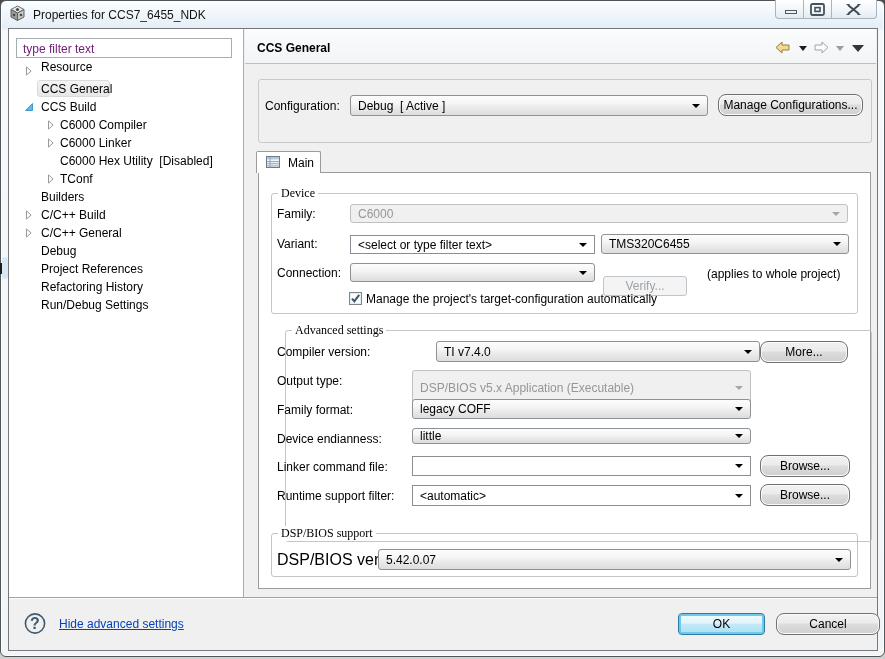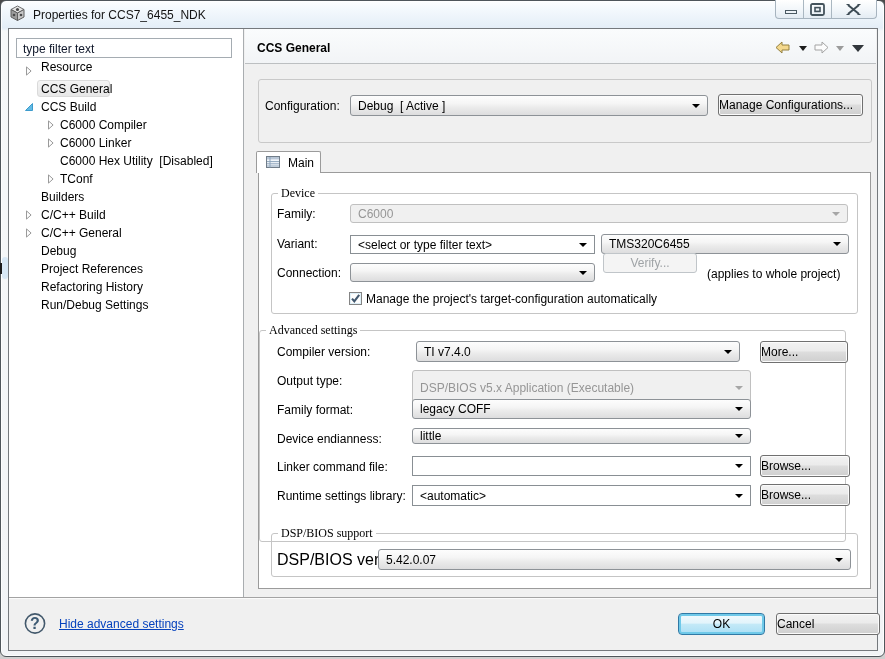--- a/index.html
+++ b/index.html
@@ -24,21 +24,21 @@
 #winbtns .wb:last-child { border-right:none; flex:1.6; }
 
 
 #dlg { position:absolute; left:8px; top:28px; width:870px; height:623px;
   border:1px solid #75797d; background:#f0f0f0; }
 
 
 #tree { position:absolute; left:9px; top:29px; width:234px; height:568px; background:#fff; }
 #treediv { position:absolute; left:243px; top:29px; width:1px; height:568px; background:#a9adb0; }
 #filter { position:absolute; left:16px; top:38px; width:216px; height:20px; border:1px solid #a5acb2; background:#fff; }
-#filter span { position:absolute; left:6px; top:3px; color:#0f172a; }
+#filter span { position:absolute; left:6px; top:3px; color:#701a75; }
 .ti { position:absolute; height:18px; line-height:18px; white-space:nowrap; }
 .tsel { position:absolute; left:37px; top:80px; width:73px; height:17px; border:1px solid #dadada; border-radius:3px;
   background:linear-gradient(180deg,#f4f4f4,#e7e7e7); }
 .tw { position:absolute; }
 
 
 #hdr { position:absolute; left:245px; top:29px; width:631px; height:35px;
   background:linear-gradient(180deg,#fafcfd,#f2f4f6); border-bottom:1px solid #bcbfc1; }
 #hdr b { position:absolute; left:12px; top:12px; font-size:12px; }
 
@@ -69,21 +69,21 @@
 .cbo { position:absolute; border:1px solid #8d9297; border-radius:3px;
   background:linear-gradient(180deg,#fdfdfd,#f5f5f5 40%,#ebebeb 60%,#ddddde); }
 .cboe { position:absolute; border:1px solid #898f94; background:#fff; }
 .cbod { position:absolute; border:1px solid #c0c0c0; border-radius:3px; background:#f0f0f0; color:#969696; }
 .cbo i, .cboe i, .cbod i { font-style:normal; position:absolute; left:7px; top:50%; margin-top:-7px; height:14px; line-height:14px; white-space:nowrap; }
 .arr { position:absolute; right:7px; top:50%; margin-top:-2px; width:0; height:0;
   border:4px solid transparent; border-top:4px solid #000; border-bottom:none; }
 .arrg { border-top-color:#a6a6a6; }
 
 
-.btn { position:absolute; border:1px solid #707070; border-radius:3px; text-align:left;
+.btn { position:absolute; border:1px solid #707070; border-radius:8px; text-align:center;
   background:linear-gradient(180deg,#f2f2f2,#ebebeb 45%,#dddddd 50%,#cfcfcf);
   box-shadow:inset 0 0 0 1px #fbfbfb; }
 .btn span { position:relative; top:50%; transform:translateY(-50%); display:inline-block; }
 .btnd { position:absolute; border:1px solid #c0c5c9; border-radius:3px; text-align:center;
   background:#f4f4f4; color:#9fa3a6; }
 .btnd span, .btnok span { position:relative; top:50%; transform:translateY(-50%); display:inline-block; }
 .btnok { position:absolute; border:1px solid #3079a5; border-radius:4px; text-align:center;
   background:linear-gradient(180deg,#f2fafd,#e2f4fb 45%,#c3e9f7 52%,#abdff5);
   box-shadow:inset 0 0 0 2px #6fc9e9; }
 
@@ -223,34 +223,34 @@
     <span class="arr"></span>
   </div>
 <div class="cbo" style="left:601px;top:234px;width:248px;height:20px">
     <i>TMS320C6455</i>
     <span class="arr"></span>
   </div>
 <div class="lb" style="left:277px;top:266px">Connection:</div>
 <div class="cbo" style="left:350px;top:263px;width:245px;height:19px">
     <span class="arr"></span>
   </div>
-<div class="btnd" style="left:603px;top:253px;width:94px;height:20px"><span>Verify...</span></div>
+<div class="btnd" style="left:603px;top:276px;width:84px;height:20px"><span>Verify...</span></div>
 <div class="lb" style="left:707px;top:267px">(applies to whole project)</div>
 <svg id="chk" viewBox="0 0 13 13">
   <rect x="0.5" y="0.5" width="12" height="12" fill="#fdfdfd" stroke="#848484"></rect>
   <rect x="1.5" y="1.5" width="10" height="10" fill="none" stroke="#dff0f8"></rect>
   <path d="M3,6.6 L5.3,9.3 L10.2,2.8" fill="none" stroke="#41586f" stroke-width="2.1"></path>
 </svg>
 <div class="lb" style="left:366px;top:292px">Manage the project's target-configuration automatically</div>
 
-<div class="grp" style="left:259px;top:330px;width:587px;height:212px">
+<div class="grp" style="left:285px;top:330px;width:587px;height:212px">
     <span>Advanced settings</span>
   </div>
 <div class="lb" style="left:277px;top:345px">Compiler version:</div>
-<div class="cbo" style="left:416px;top:341px;width:324px;height:21px">
+<div class="cbo" style="left:436px;top:341px;width:324px;height:21px">
     <i>TI v7.4.0</i>
     <span class="arr"></span>
   </div>
 <div class="btn" style="left:760px;top:341px;width:88px;height:22px"><span>More...</span></div>
 <div class="lb" style="left:277px;top:374px">Output type:</div>
 <div class="cbod" style="left:412px;top:370px;width:339px;height:36px">
     <i>DSP/BIOS v5.x Application (Executable)</i>
     <span class="arr arrg"></span>
   </div>
 <div class="lb" style="left:277px;top:403px">Family format:</div>
@@ -261,21 +261,21 @@
 <div class="lb" style="left:277px;top:432px">Device endianness:</div>
 <div class="cbo" style="left:412px;top:428px;width:339px;height:16px">
     <i>little</i>
     <span class="arr"></span>
   </div>
 <div class="lb" style="left:277px;top:460px">Linker command file:</div>
 <div class="cboe" style="left:412px;top:456px;width:339px;height:20px">
     <span class="arr"></span>
   </div>
 <div class="btn" style="left:760px;top:455px;width:90px;height:22px"><span>Browse...</span></div>
-<div class="lb" style="left:277px;top:489px">Runtime settings library:</div>
+<div class="lb" style="left:277px;top:489px">Runtime support filter:</div>
 <div class="cboe" style="left:412px;top:485px;width:339px;height:21px">
     <i>&lt;automatic&gt;</i>
     <span class="arr"></span>
   </div>
 <div class="btn" style="left:760px;top:484px;width:90px;height:22px"><span>Browse...</span></div>
 
 <div class="grp" style="left:271px;top:533px;width:587px;height:44px">
     <span>DSP/BIOS support</span>
   </div>
 <div class="lb" style="left:277px;top:553px;font-size:16px">DSP/BIOS version:</div>

